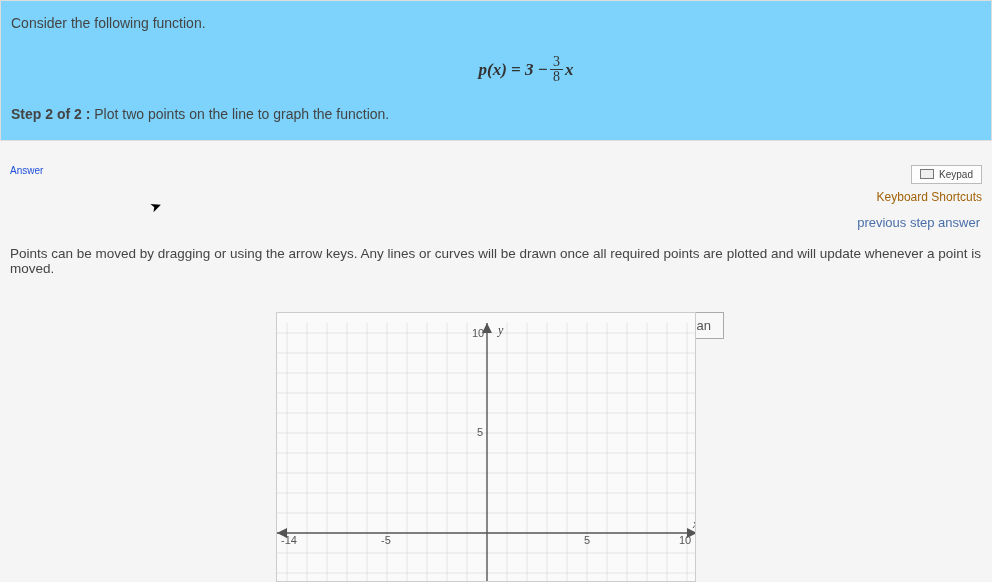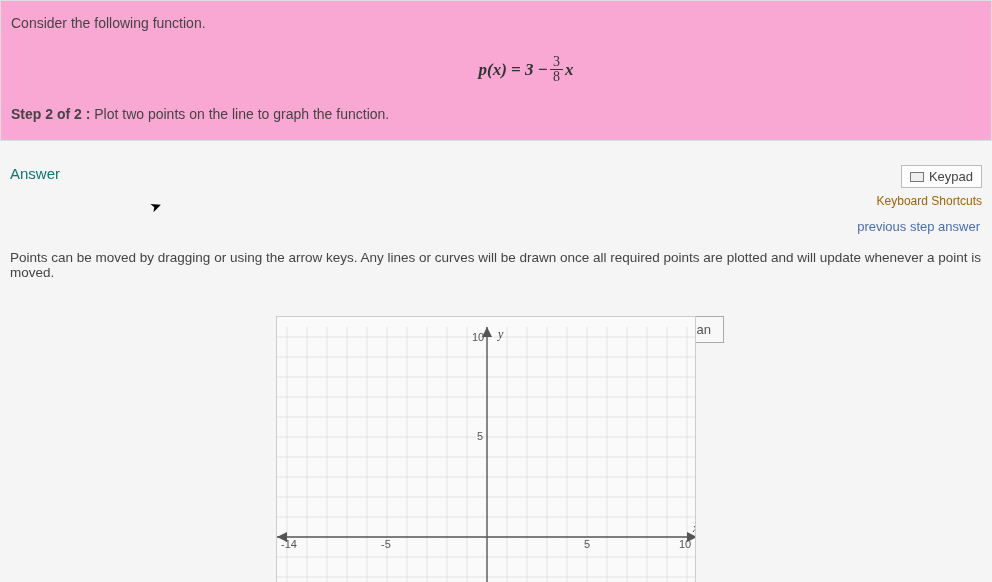--- a/index.html
+++ b/index.html
@@ -6,21 +6,21 @@
     body {
       font-family: Arial, Helvetica, sans-serif;
       background: #f5f5f5;
       color: #333;
       width: 992px;
       height: 582px;
       overflow: hidden;
       position: relative;
     }
     .question-section {
-      background: #f9a8d4;
+      background: #7dd3fc;
       border: 1px solid #ddd;
       padding: 14px 10px 18px 10px;
     }
     .prompt-text {
       font-size: 14px;
       color: #444;
       margin-bottom: 24px;
     }
     .equation-row {
       text-align: center;
@@ -52,35 +52,34 @@
     .answer-section {
       margin-top: 24px;
       padding: 0 10px;
     }
     .answer-header {
       display: flex;
       justify-content: space-between;
       align-items: flex-start;
     }
     .answer-label {
-      font-size: 15px;
-      color: #0f766e;
+      font-size: 10px;
+      color: #1d4ed8;
       font-weight: normal;
     }
     .right-tools {
       text-align: right;
       font-size: 13px;
     }
     .keypad-btn {
       display: inline-flex;
-      align-items: center;
       border: 1px solid #bbb;
       background: #fdfdfd;
       padding: 3px 8px;
-      font-size: 13px;
+      font-size: 10px;
       color: #444;
       cursor: pointer;
       gap: 5px;
     }
     .keypad-icon {
       width: 14px; height: 10px;
       border: 1px solid #777;
       display: inline-block;
       position: relative;
       background: #eee;

